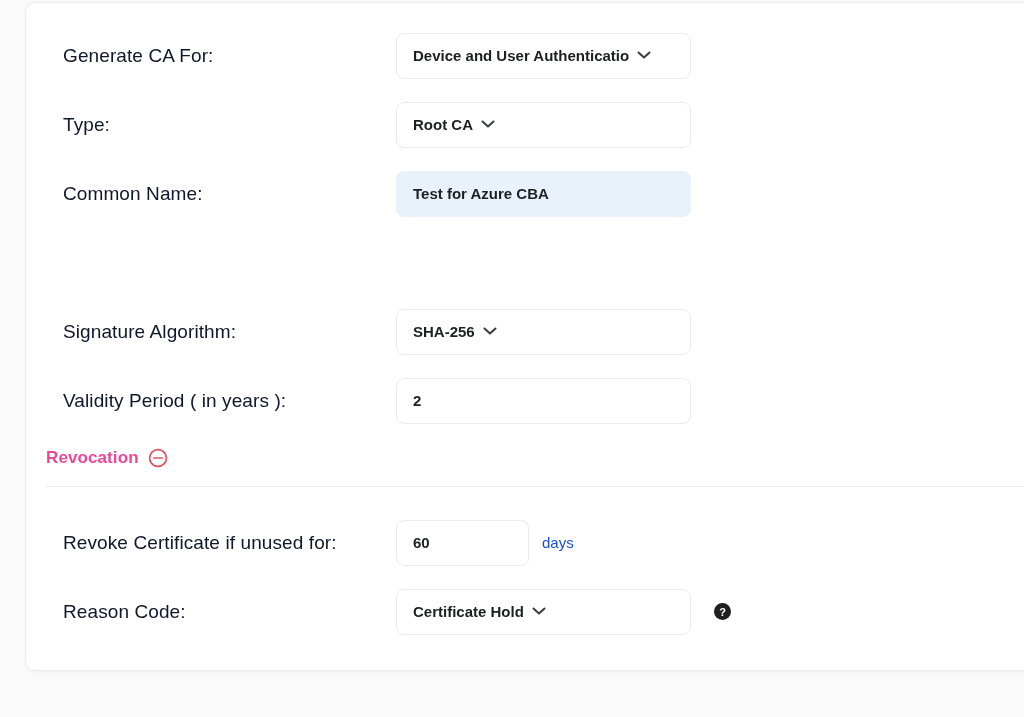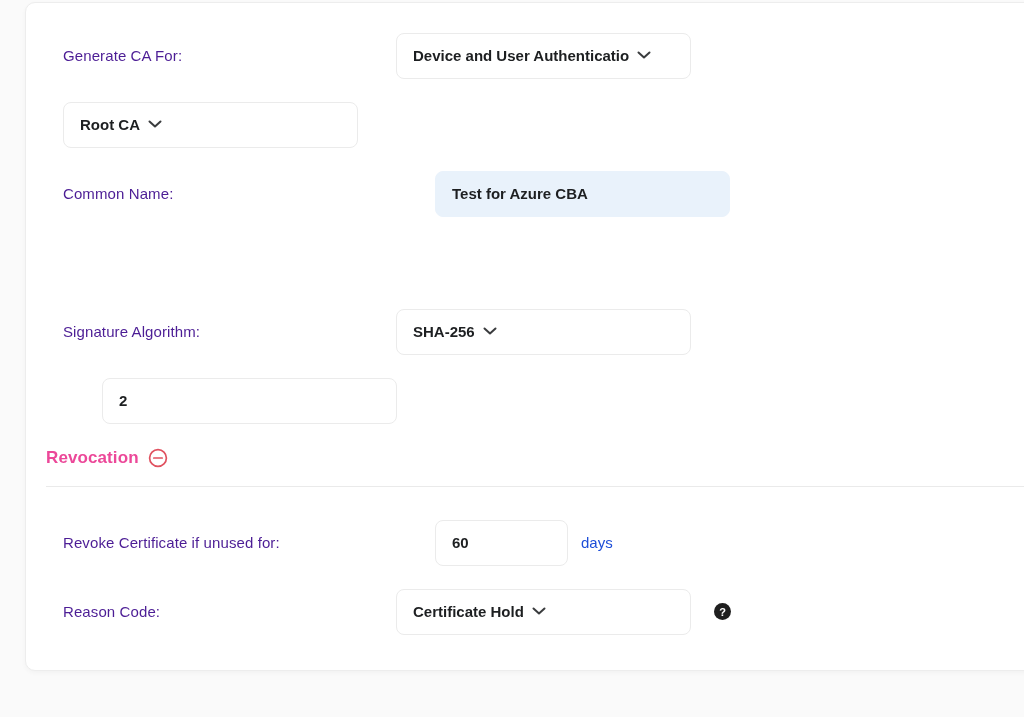--- a/index.html
+++ b/index.html
@@ -21,22 +21,22 @@
   }
   .field-row {
     display: flex;
     align-items: center;
     height: 69px;
     padding-left: 17px;
   }
   .field-label {
     width: 333px;
     flex: 0 0 333px;
-    font-size: 15px;
-    color: #4c1d95;
+    font-size: 19px;
+    color: #0f172a;
     letter-spacing: 0.1px;
   }
   .control {
     width: 295px;
     height: 46px;
     border: 1px solid #ebebeb;
     border-radius: 8px;
     background: #ffffff;
     display: flex;
     align-items: center;
@@ -56,21 +56,20 @@
     height: 46px;
     border: 1px solid #ebebeb;
     border-radius: 8px;
     background: #ffffff;
     font-family: "Liberation Sans", sans-serif;
     font-size: 15px;
     font-weight: 700;
     color: #1d1f21;
     padding: 0 16px;
     outline: none;
-    margin-left: 39px;
   }
   input.filled {
     background: var(--filled-input-bg, #e9f2fb);
     border: 1px solid var(--filled-input-bg, #e9f2fb);
   }
   input.small { width: 133px; }
   .suffix {
     font-size: 15px;
     color: #1d4ed8;
     margin-left: 13px;
@@ -123,20 +122,21 @@
       <span class="value">Device and User Authenticatio</span>
       <span class="chev">
         <svg width="14" height="9" viewBox="0 0 14 9">
             <path d="M1.5 1.5l5.5 5 5.5-5" stroke="#3a3c3e" stroke-width="2" fill="none" stroke-linecap="round" stroke-linejoin="round"></path>
           </svg>
       </span>
     </div>
   </div>
 
   <div class="field-row">
+    <div class="field-label">Type:</div>
     <div class="control">
       <span class="value">Root CA</span>
       <span class="chev">
         <svg width="14" height="9" viewBox="0 0 14 9">
             <path d="M1.5 1.5l5.5 5 5.5-5" stroke="#3a3c3e" stroke-width="2" fill="none" stroke-linecap="round" stroke-linejoin="round"></path>
           </svg>
       </span>
     </div>
   </div>
 
@@ -154,20 +154,21 @@
       <span class="value">SHA-256</span>
       <span class="chev">
         <svg width="14" height="9" viewBox="0 0 14 9">
             <path d="M1.5 1.5l5.5 5 5.5-5" stroke="#3a3c3e" stroke-width="2" fill="none" stroke-linecap="round" stroke-linejoin="round"></path>
           </svg>
       </span>
     </div>
   </div>
 
   <div class="field-row">
+    <div class="field-label">Validity Period ( in years ):</div>
     <input class="text-input" type="text" value="2" style="">
   </div>
 
   <div class="section-header">
     <span class="section-title">Revocation</span>
     <button class="collapse-btn">
       <span style="display:flex;">
         <svg width="20" height="20" viewBox="0 0 20 20">
           <circle cx="10" cy="10" r="8.4" stroke="#e0515f" stroke-width="1.7" fill="none"></circle>
           <line x1="5.8" y1="10" x2="14.2" y2="10" stroke="#e0515f" stroke-width="1.7" stroke-linecap="round"></line>

